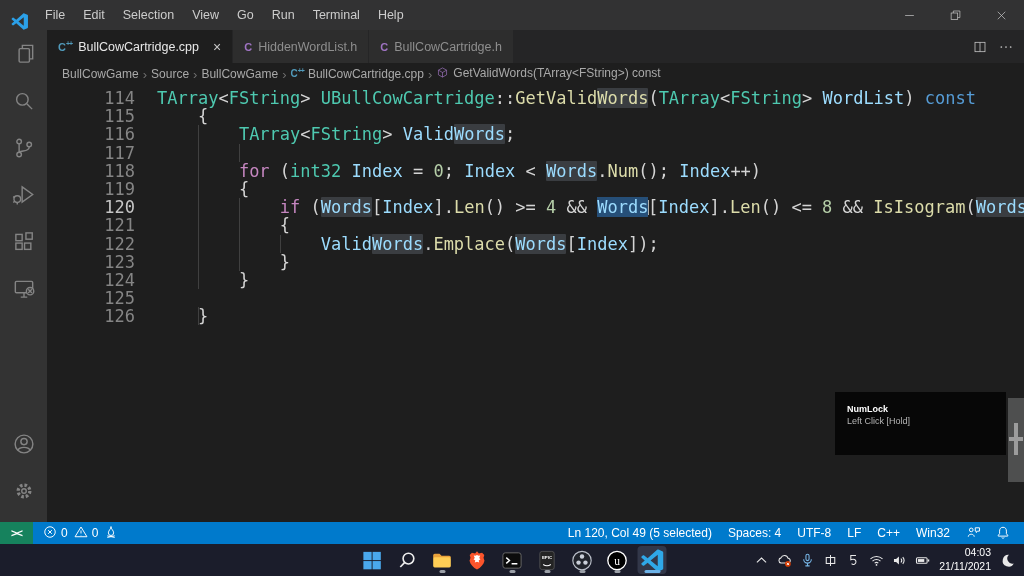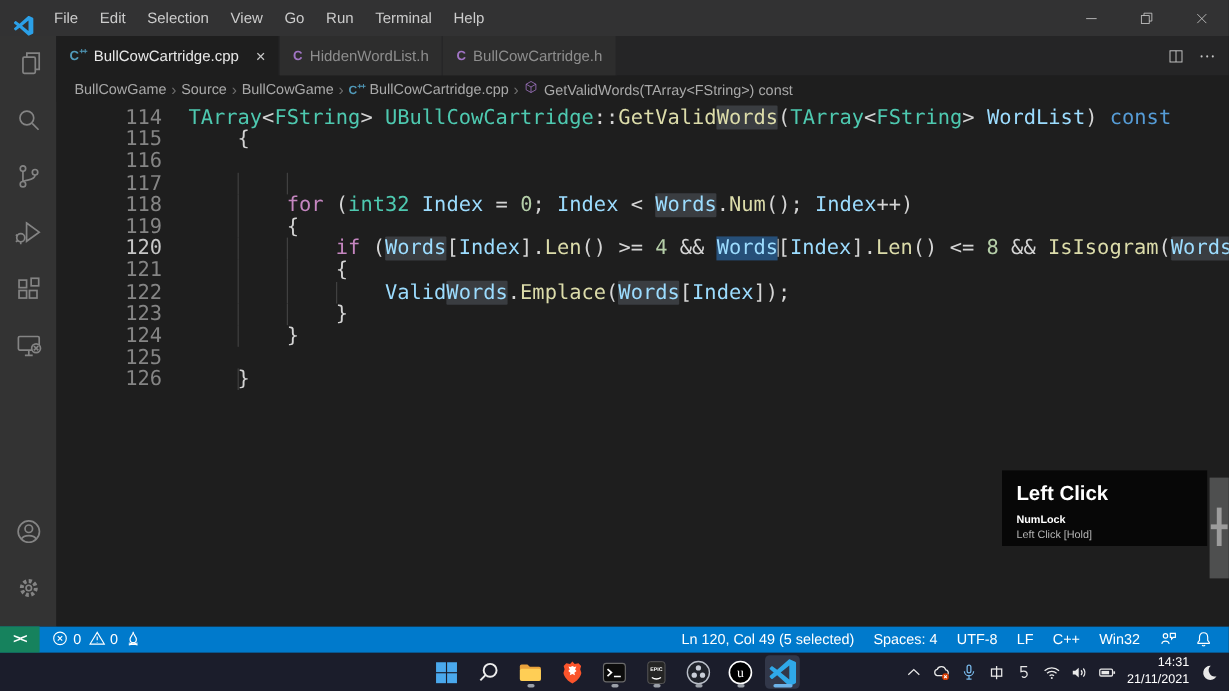--- a/index.html
+++ b/index.html
@@ -29,21 +29,21 @@
   .tab.active{background:#1E1E1E;color:#E8E8E8;}
   .fico{font-weight:bold;font-size:11px;flex:none;}
   .fico.cpp{color:#519ABA;}
   .fico.h{color:#A074C4;}
   .fico small{font-size:7px;vertical-align:super;letter-spacing:-1px;}
   .tab-close{font-size:14px;margin-left:8px;color:#C8C8C8;}
   .tab-actions{margin-left:auto;display:flex;align-items:center;gap:10px;padding-right:10px;}
   .tab-actions svg{width:16px;height:16px;stroke:#C5C5C5;fill:none;stroke-width:1.2;}
 
   .breadcrumb{height:22px;display:flex;align-items:center;font-size:12px;color:#A9A9A9;padding-left:15px;background:#1E1E1E;white-space:nowrap;}
-  .crumb{display:flex;align-items:flex-end;gap:4px;}
+  .crumb{display:flex;align-items:flex-start;gap:4px;}
   .crumb .fico{font-size:10px;}
   .crumb svg{width:13px;height:13px;stroke:#B180D7;fill:none;stroke-width:1.1;}
   .crumb-sep{color:#6E6E6E;font-size:13px;padding:0 4px;}
 
   .code{flex:1;font-family:"DejaVu Sans Mono",monospace;font-size:17px;line-height:18.2px;padding-top:4px;overflow:hidden;}
   .line{display:flex;height:18.2px;}
   .ln{width:88px;text-align:right;color:#858585;flex:none;}
   .ln.cur{color:#C6C6C6;}
   .lc{margin-left:22px;white-space:pre;position:relative;color:#D4D4D4;}
   .guide{position:absolute;top:0;bottom:0;width:1px;background:#404040;}
@@ -248,20 +248,21 @@
           <div class="line">
             <span class="ln">114</span>
             <span class="lc"><span class="tok-type">TArray</span><span class="tok-def">&lt;</span><span class="tok-type">FString</span><span class="tok-def">&gt; </span><span class="tok-type">UBullCowCartridge</span><span class="tok-def">::</span><span class="tok-fn">GetValid</span><span class="tok-fn hl-w">Words</span><span class="tok-def">(</span><span class="tok-type">TArray</span><span class="tok-def">&lt;</span><span class="tok-type">FString</span><span class="tok-def">&gt; </span><span class="tok-var">WordList</span><span class="tok-def">) </span><span class="tok-kw2">const</span></span>
           </div>
           <div class="line">
             <span class="ln">115</span>
             <span class="lc"><span class="tok-def">    {</span></span>
           </div>
           <div class="line">
             <span class="ln">116</span>
+            <span class="lc"><span class="guide" style="left: 4ch;"></span><span class="tok-def">        </span><span class="tok-type">TArray</span><span class="tok-def">&lt;</span><span class="tok-type">FString</span><span class="tok-def">&gt; </span><span class="tok-var">Valid</span><span class="tok-var hl-w">Words</span><span class="tok-def">;</span></span>
           </div>
           <div class="line">
             <span class="ln">117</span>
             <span class="lc"><span class="guide" style="left: 4ch;"></span><span class="guide" style="left: 8ch;"></span></span>
           </div>
           <div class="line">
             <span class="ln">118</span>
             <span class="lc"><span class="guide" style="left: 4ch;"></span><span class="tok-def">        </span><span class="tok-kw">for</span><span class="tok-def"> (</span><span class="tok-type">int32</span><span class="tok-def"> </span><span class="tok-var">Index</span><span class="tok-def"> = </span><span class="tok-num">0</span><span class="tok-def">; </span><span class="tok-var">Index</span><span class="tok-def"> &lt; </span><span class="tok-var hl-w">Words</span><span class="tok-def">.</span><span class="tok-fn">Num</span><span class="tok-def">(); </span><span class="tok-var">Index</span><span class="tok-def">++)</span></span>
           </div>
           <div class="line">
@@ -488,33 +489,32 @@
           </span>
           <span class="tray-icon">
             <svg viewBox="0 0 24 24" xmlns="http://www.w3.org/2000/svg">
               <rect x="3.5" y="8" width="15" height="8" rx="1.5"></rect>
               <rect x="19.5" y="10.5" width="2" height="3" fill="#E8E8E8" stroke="none"></rect>
               <rect x="5.5" y="10" width="9" height="4" fill="#E8E8E8" stroke="none"></rect>
             </svg>
           </span>
         </span>
       <div class="tb-clock">
-        <div>14:31</div>
+        <div>04:03</div>
         <div>21/11/2021</div>
       </div>
       <span class="tray-icon" id="moon-slot">
           <svg viewBox="0 0 24 24" xmlns="http://www.w3.org/2000/svg">
             <path d="M14 4 a8.3 8.3 0 1 0 6.8 12.2 A7.2 7.2 0 0 1 14 4 Z" fill="#E8E8E8" stroke="none"></path>
           </svg>
         </span>
     </div>
   </div>
 
   <div class="overlay">
-    <div class="overlay-title">Left Click</div>
     <div class="overlay-sub">NumLock</div>
     <div class="overlay-detail">Left Click [Hold]</div>
   </div>
   <div class="edge-handle">
     <div class="edge-plus-h"></div>
     <div class="edge-plus-v"></div>
   </div>
 
 </div>
 

